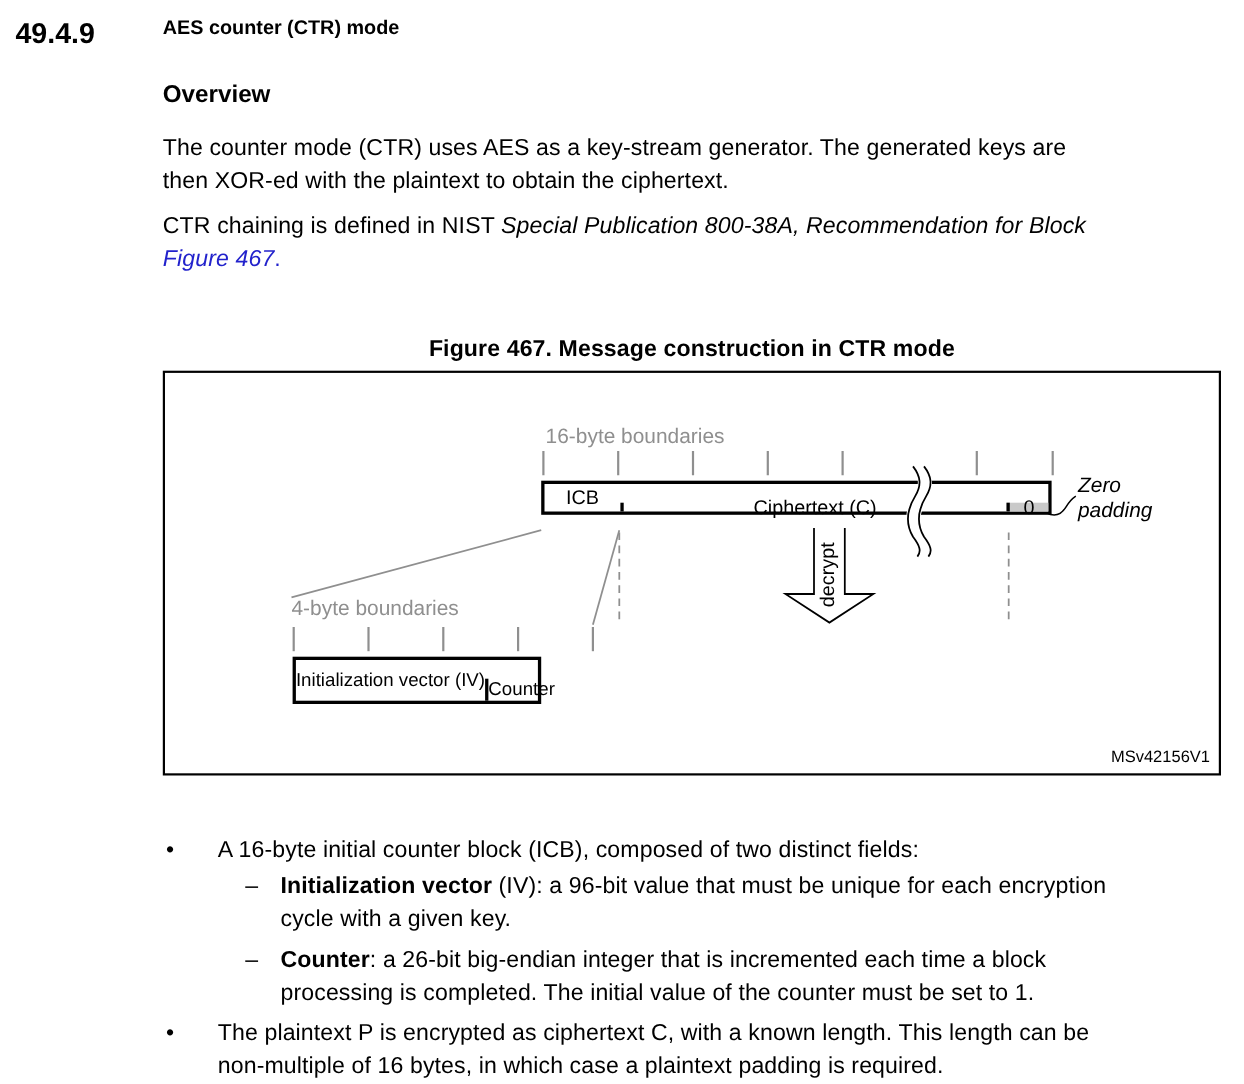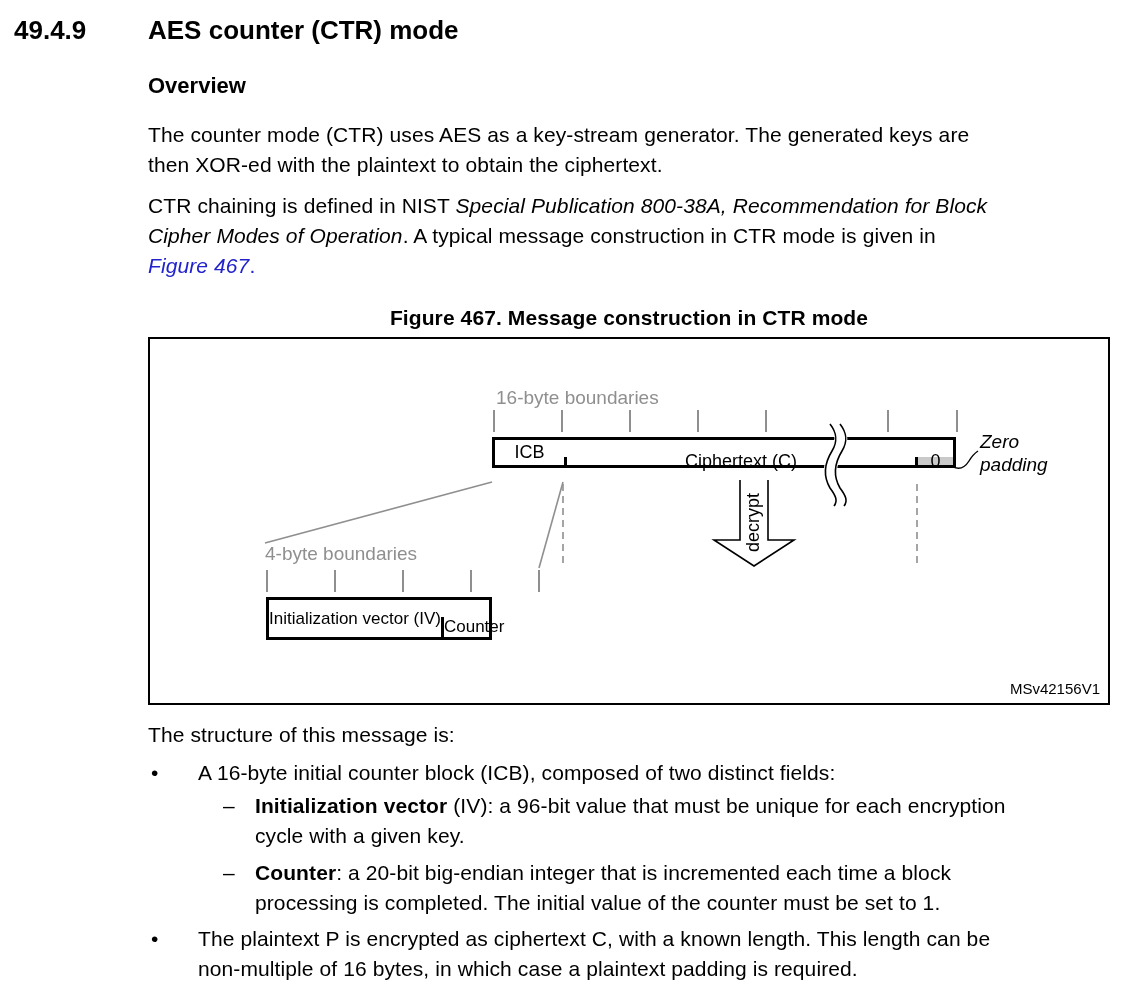--- a/index.html
+++ b/index.html
@@ -4,21 +4,21 @@
 <style>
   html,body { margin:0; padding:0; background:#ffffff; }
   .page {
     position:relative; width:1131px; height:985px; background:#fff;
     font-family:"Liberation Sans", sans-serif; color:#000; overflow:hidden;
   }
   .abs { position:absolute; }
 
   
   .sec-num   { left:14px;  top:15px; font-size:26px; font-weight:bold; }
-  .sec-title { left:148px; top:15px; font-size:26px; font-weight:bold; }
+  .sec-title { left:148px; top:15px; font-size:18px; font-weight:bold; }
   .overview  { left:148px; top:73px; font-size:22px; font-weight:bold; }
 
   
   .body-text { font-size:21px; line-height:30px; letter-spacing:0.1px; }
   .line { display:block; white-space:nowrap; }
   .para { left:148px; width:960px; }
   em { font-style:italic; }
   b  { font-weight:bold; }
   .fig-link { font-style:italic; text-decoration:none; cursor:pointer; }
 
@@ -61,21 +61,20 @@
   <div class="abs sec-title">AES counter (CTR) mode</div>
   <div class="abs overview">Overview</div>
 
   <div class="abs para body-text" style="top:120px">
     <span class="line">The counter mode (CTR) uses AES as a key-stream generator. The generated keys are</span>
     <span class="line">then XOR-ed with the plaintext to obtain the ciphertext.</span>
   </div>
 
   <div class="abs para body-text" style="top:191px">
     <span class="line"><span>CTR chaining is defined in NIST </span><em>Special Publication 800-38A, Recommendation for Block</em></span>
-    <span class="line"><em>Cipher Modes of Operation</em><span>. A typical message construction in CTR mode is given in</span></span>
     <span class="line"><a class="fig-link" style="color:#2222CC">Figure 467</a><span style="color:#2222CC">.</span></span>
   </div>
 
   <div class="abs fig-caption">Figure 467. Message construction in CTR mode</div>
 
   <div class="abs fig-box">
 
     <div class="glabel" style="left:346px; top:48px; color:#8F8F8F">16-byte boundaries</div>
     <div class="glabel" style="left:115px; top:204px; color:#8F8F8F">4-byte boundaries</div>
 
@@ -132,43 +131,40 @@
       </g>
 
       <path d="M801,127 C808,131 814,130 819,122 C822,117 825,114 828,112" stroke="#000" stroke-width="1.4" fill="none"></path>
     </svg>
 
     <div class="decrypt-label" style="left:565px; top:173px; width:76px">decrypt</div>
 
     <div class="fig-id">MSv42156V1</div>
   </div>
 
-  <div class="abs para body-text" style="top:720px">
-    <span class="line">The structure of this message is:</span>
-  </div>
 
   <div class="abs body-text" style="top:758px; left:0; right:0">
     <span class="marker" style="left:151px">•</span>
     <div class="content" style="left:198px">
       <span class="line">A 16-byte initial counter block (ICB), composed of two distinct fields:</span>
     </div>
   </div>
 
   <div class="abs body-text" style="top:791px; left:0; right:0">
     <span class="marker" style="left:223px">–</span>
     <div class="content" style="left:255px">
       <span class="line"><b>Initialization vector</b><span> (IV): a 96-bit value that must be unique for each encryption</span></span>
       <span class="line">cycle with a given key.</span>
     </div>
   </div>
 
   <div class="abs body-text" style="top:858px; left:0; right:0">
     <span class="marker" style="left:223px">–</span>
     <div class="content" style="left:255px">
-      <span class="line"><b>Counter</b><span>: a 20-bit big-endian integer that is incremented each time a block</span></span>
+      <span class="line"><b>Counter</b><span>: a 26-bit big-endian integer that is incremented each time a block</span></span>
       <span class="line">processing is completed. The initial value of the counter must be set to 1.</span>
     </div>
   </div>
 
   <div class="abs body-text" style="top:924px; left:0; right:0">
     <span class="marker" style="left:151px">•</span>
     <div class="content" style="left:198px">
       <span class="line">The plaintext P is encrypted as ciphertext C, with a known length. This length can be</span>
       <span class="line">non-multiple of 16 bytes, in which case a plaintext padding is required.</span>
     </div>

